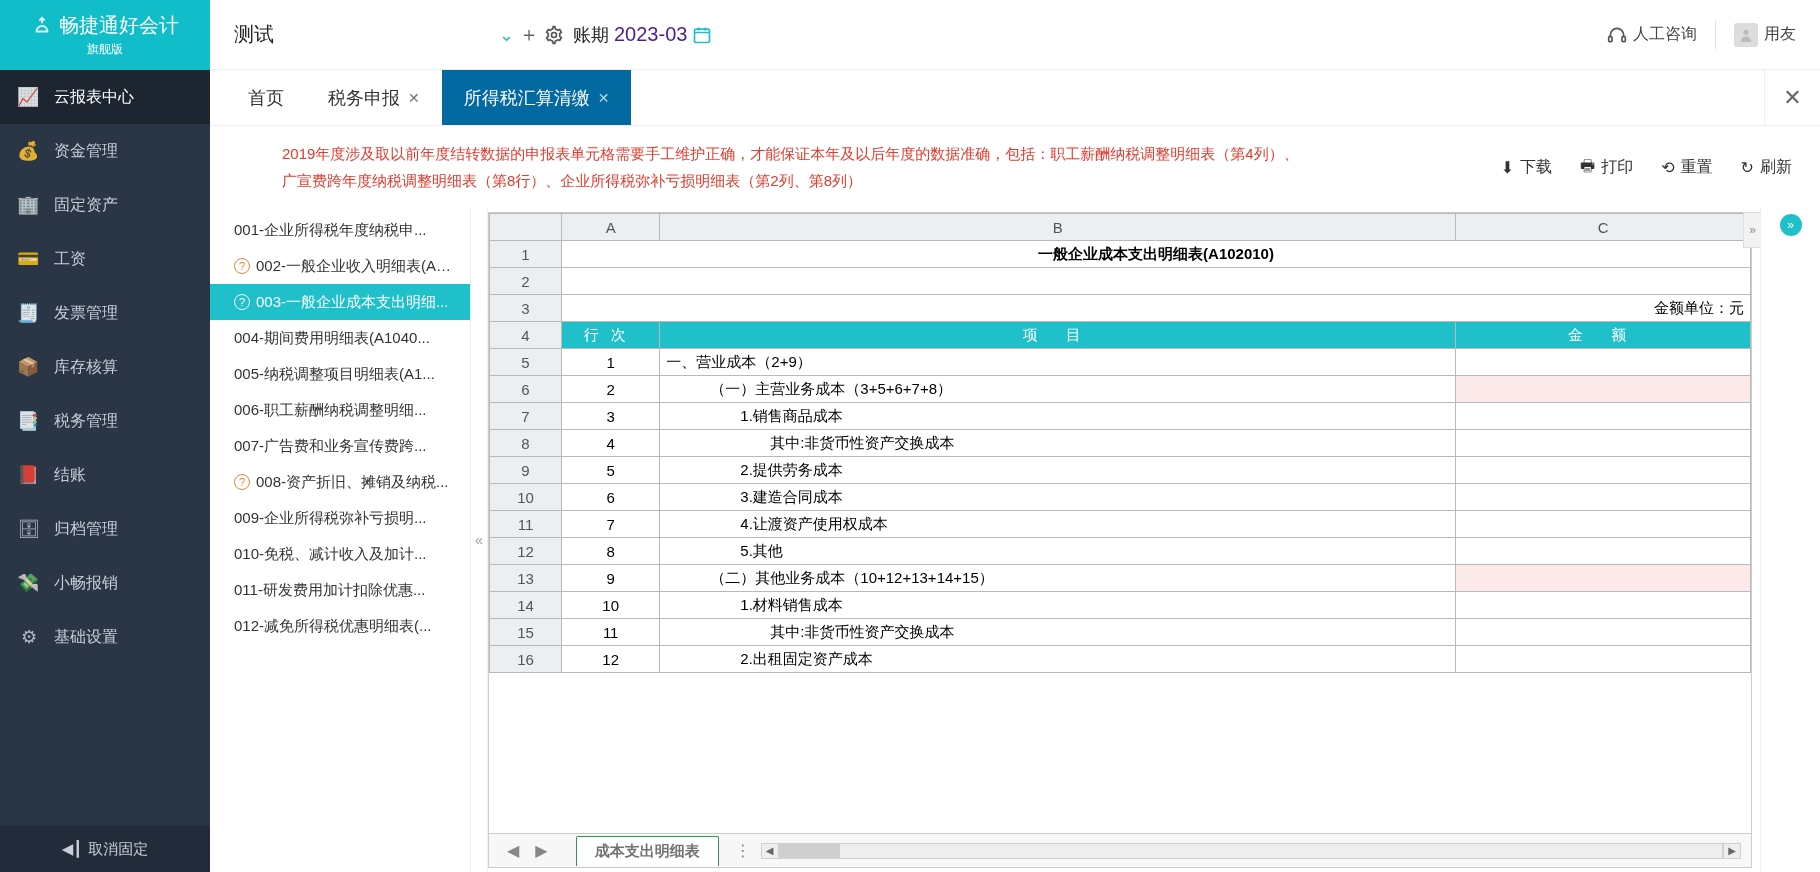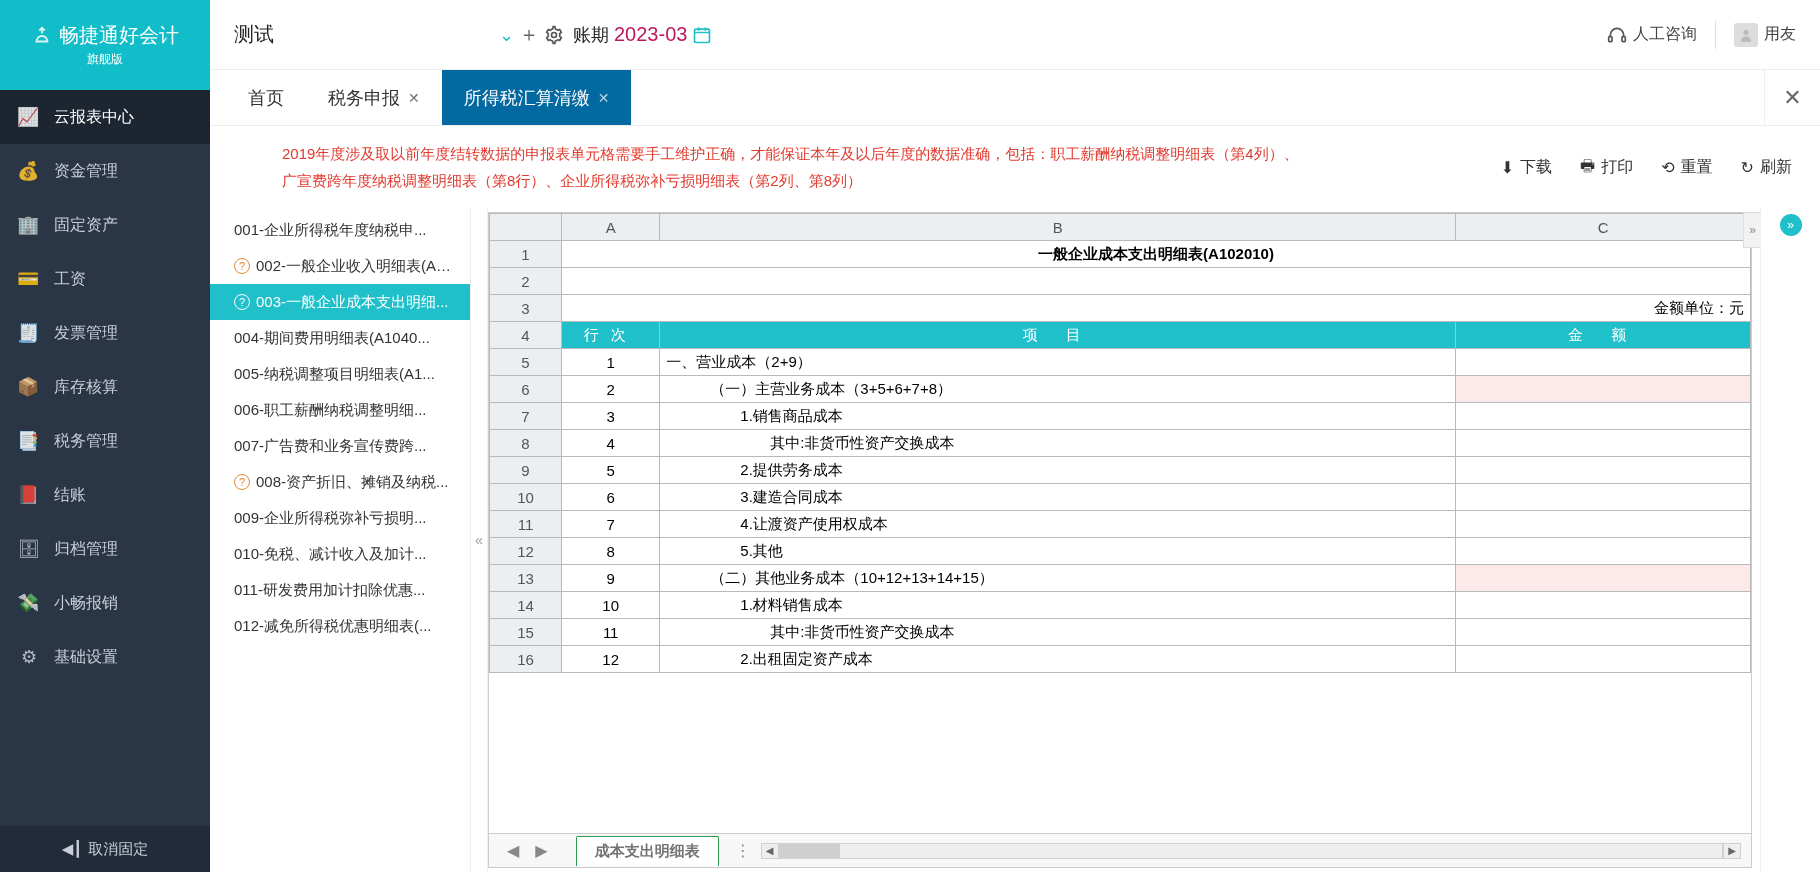--- a/index.html
+++ b/index.html
@@ -1,37 +1,37 @@
 <!DOCTYPE html>
 <html><head>
 <meta charset="utf-8">
 <style>
 *{box-sizing:border-box;margin:0;padding:0;font-family:"Microsoft YaHei","PingFang SC",Arial,sans-serif;}
 html,body{width:1820px;height:872px;overflow:hidden;background:#fff;}
 .root{display:flex;width:100%;height:100%;}
 
 
 .sidebar{width:210px;background:#2a3546;color:#c8cdd6;display:flex;flex-direction:column;flex:0 0 210px;}
-.sidebar-top{background:#10bdc8;height:90px;display:flex;flex-direction:column;align-items:center;justify-content:center;color:#fff;}
+.sidebar-top{background:#10bdc8;height:70px;display:flex;flex-direction:column;align-items:center;justify-content:center;color:#fff;}
 .brand-row{display:flex;align-items:center;gap:6px;font-size:20px;font-weight:500;}
 .brand-sub{font-size:12px;margin-top:2px;}
 .nav{flex:1;overflow:hidden;}
 .nav-item{display:flex;align-items:center;gap:14px;height:54px;padding:0 18px;font-size:16px;color:#c8cdd6;cursor:pointer;}
 .nav-item.active{background:#1d2530;color:#fff;}
 .nav-icon{width:22px;height:22px;display:flex;align-items:center;justify-content:center;font-size:18px;opacity:.85;}
 .sidebar-footer{height:46px;background:#222b3a;display:flex;align-items:center;justify-content:center;color:#c8cdd6;font-size:15px;gap:6px;cursor:pointer;}
 
 
 .main{flex:1;display:flex;flex-direction:column;min-width:0;}
 .topbar{height:70px;border-bottom:1px solid #eee;display:flex;align-items:center;padding:0 24px;gap:5px;}
 .org-sel{font-size:20px;color:#222;min-width:280px;display:flex;align-items:center;justify-content:space-between;}
 .chev{color:#10bdc8;font-size:18px;}
 .tb-ico{color:#666;font-size:20px;cursor:pointer;}
 .period-lab{font-size:18px;color:#222;margin-left:4px;}
-.period-val{font-size:20px;color:#be185d;}
+.period-val{font-size:20px;color:#4c1d95;}
 .topbar-right{margin-left:auto;display:flex;align-items:center;gap:18px;color:#444;font-size:16px;}
 .tb-btn{display:flex;align-items:center;gap:6px;cursor:pointer;}
 .avatar{width:24px;height:24px;background:#ddd;border-radius:3px;display:flex;align-items:center;justify-content:center;color:#999;}
 .divider-v{width:1px;height:28px;background:#e0e0e0;}
 
 .tabs{height:56px;display:flex;align-items:stretch;border-bottom:1px solid #eee;padding-left:16px;}
 .tab{display:flex;align-items:center;padding:0 22px;font-size:18px;color:#333;cursor:pointer;gap:8px;}
 .tab.active{background:#0369a1;color:#fff;}
 .tab .x{font-size:14px;opacity:.7;}
 .tabs-close{margin-left:auto;width:56px;display:flex;align-items:center;justify-content:center;font-size:22px;color:#666;border-left:1px solid #eee;cursor:pointer;}

